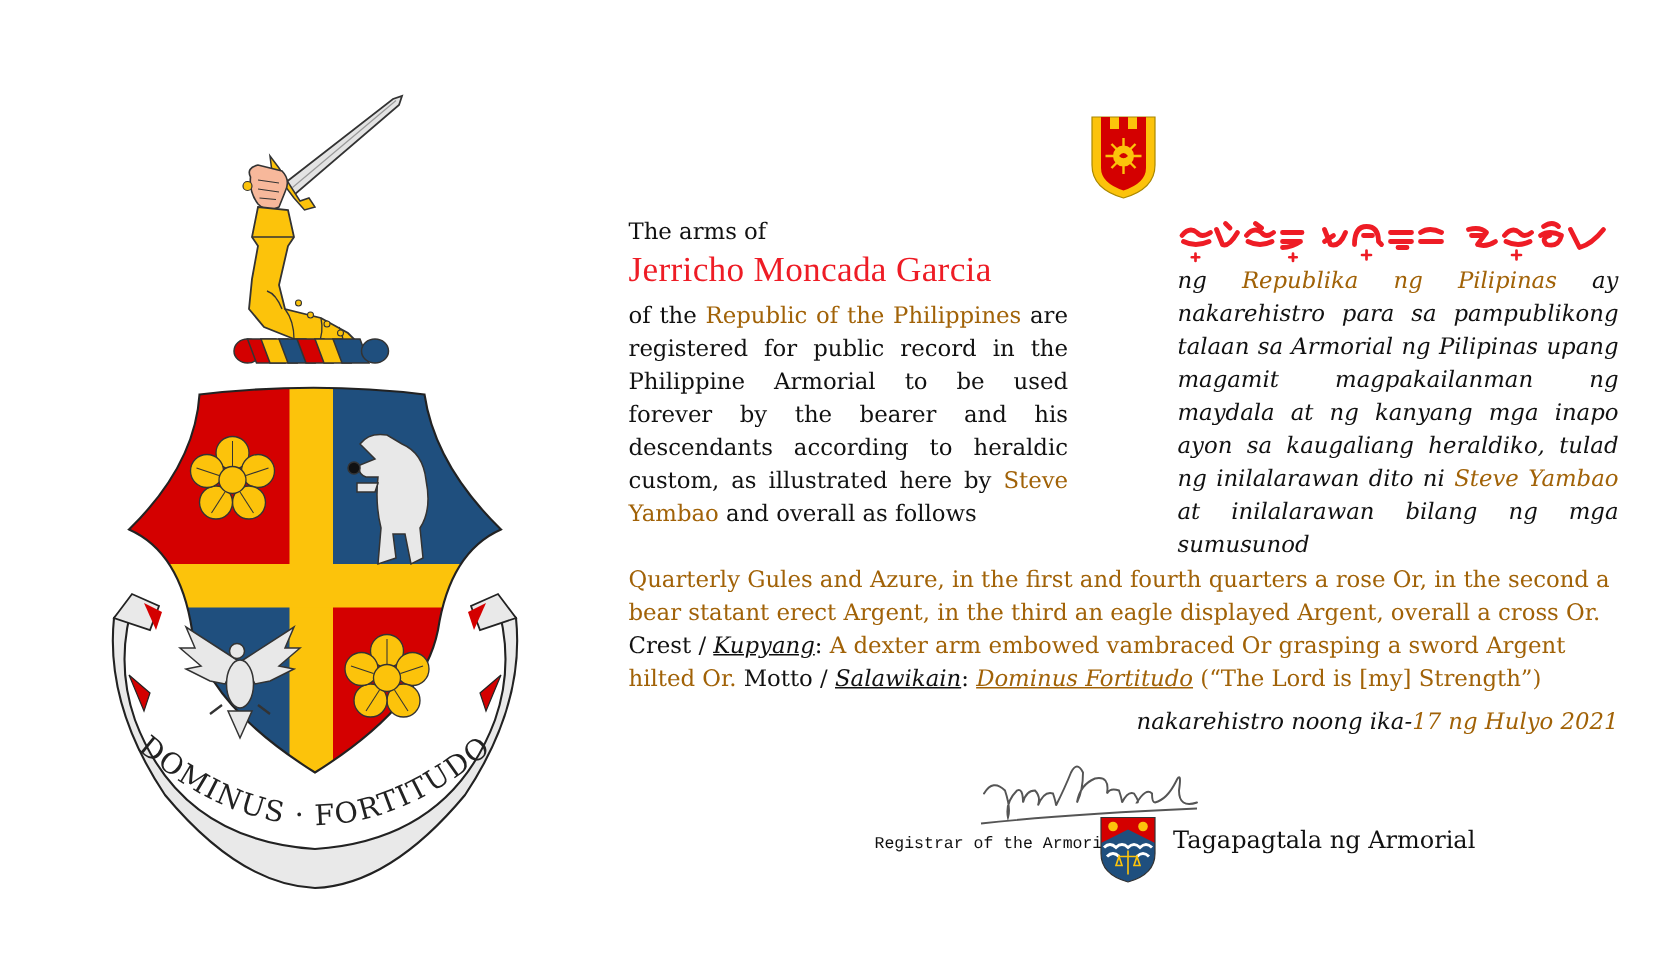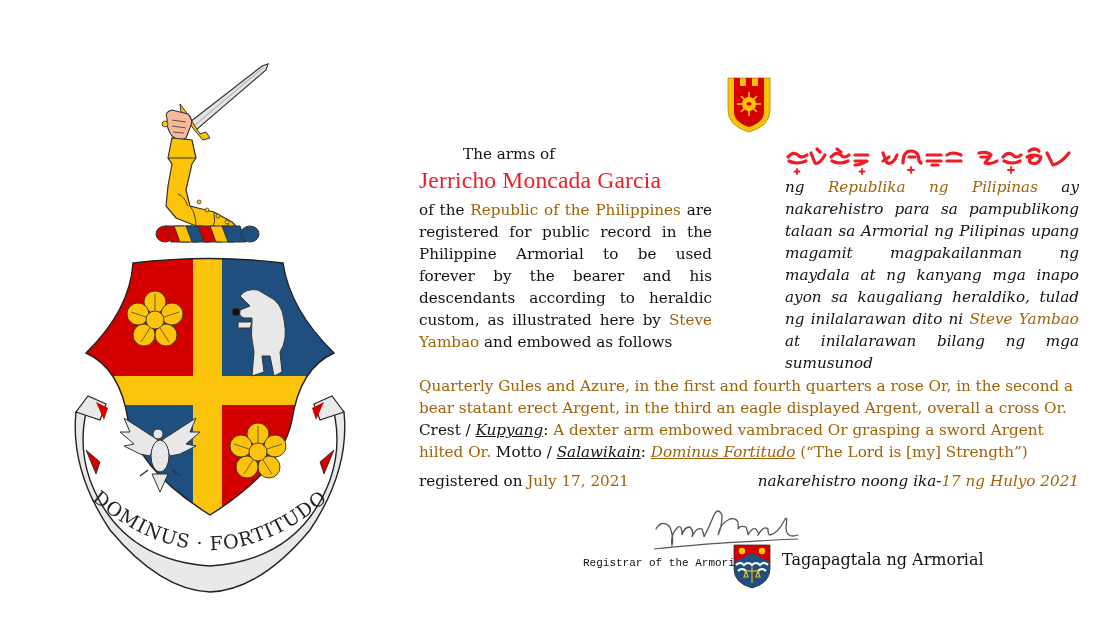--- a/index.html
+++ b/index.html
@@ -12,21 +12,21 @@
   #achievement { left:50px; top:55px; width:320px; height:540px; }
 
   
   #top-emblem { left:726px; top:76px; width:46px; height:58px; }
 
   
   .col { font-size:15.2px; line-height:22px; }
   #left-col { left:419px; top:143px; width:293px; }
   #right-col { left:785px; top:143px; width:294px; font-style:italic; }
 
-  .lead { height:23px;margin-left:44px; }
+  .lead { height:23px; }
   #left-col .lead { text-align:left; }
   #right-col .lead { text-align:right; }
 
   .name { font-size:21.5px; line-height:28px; height:33px; color:#ee1c25; font-weight:normal;
           font-family:"Liberation Serif","DejaVu Serif",serif; letter-spacing:0.2px; }
   #left-col .name { font-size:23.5px; }
   .baybayin-wrap { height:33px; text-align:right; }
   .justify { text-align:justify; text-align-last:left; }
 
   #blazon { left:419px; top:375px; width:660px; font-size:15.2px; line-height:22px; }
@@ -180,21 +180,21 @@
       <line x1="15" y1="20" x2="31" y2="36"></line>
         <line x1="31" y1="20" x2="15" y2="36"></line>
     </g>
     <path d="M20,28 Q23,24 26,28 Q23,31 20,28" fill="#d40000"></path>
   </svg>
 </div>
 
 <div id="left-col" class="abs col">
   <div class="lead">The arms of</div>
   <div class="name">Jerricho Moncada Garcia</div>
-  <div class="justify"><span>of the </span><span class="red">Republic of the Philippines</span><span> are registered for public record in the Philippine Armorial to be used forever by the bearer and his descendants according to heraldic custom, as illustrated here by </span><span class="red">Steve Yambao</span><span> and embowed as follows</span></div>
+  <div class="justify"><span>of the </span><span class="red">Republic of the Philippines</span><span> are registered for public record in the Philippine Armorial to be used forever by the bearer and his descendants according to heraldic custom, as illustrated here by </span><span class="red">Steve Yambao</span><span> and overall as follows</span></div>
 </div>
 
 <div id="right-col" class="abs col">
   <div class="baybayin-wrap" title="ᜑᜒᜇᜒᜃᜓ ᜋᜓᜈ᜔ᜃᜇ ᜄᜇ᜔ᜐᜒᜌ">
     <svg width="294" height="33" viewBox="0 0 294 33">
       <g fill="none" stroke="#ee1c25" stroke-width="3.2" stroke-linecap="round" stroke-linejoin="round">
 
         <path d="M3,14 Q8,8 13,12 Q16,16 22,12 M4,18 Q12,22 21,18"></path>
           <path d="M12,26 v5 M9.5,28.5 h5" stroke-width="1.8"></path>
         <path d="M26,10 L30,20 Q34,22 40,12 M32,6 L35,9"></path>
@@ -215,21 +215,20 @@
         <path d="M262,10 L268,22 Q276,20 284,10"></path>
       </g>
     </svg>
   </div>
   <div class="justify"><span>ng </span><span class="red">Republika ng Pilipinas</span><span> ay nakarehistro para sa pampublikong talaan sa Armorial ng Pilipinas upang magamit magpakailanman ng maydala at ng kanyang mga inapo ayon sa kaugaliang heraldiko, tulad ng inilalarawan dito ni </span><span class="red">Steve Yambao</span><span> at inilalarawan bilang ng mga sumusunod</span></div>
 </div>
 
 <div id="blazon" class="abs"><span class="red">Quarterly Gules and Azure, in the first and fourth quarters a rose Or, in the second a bear statant erect Argent, in the third an eagle displayed Argent, overall a cross Or.</span><span> Crest / </span><span class="it">Kupyang</span><span>:</span><span class="red"> A dexter arm embowed vambraced Or grasping a sword Argent hilted Or.</span><span> Motto / </span><span class="it">Salawikain</span><span>:</span> <span class="red it">Dominus Fortitudo</span><span class="red"> (“The Lord is [my] Strength”)</span></div>
 
 <div id="dates-left" class="abs">
-  <div><span>registered on </span><span class="red">July 17, 2021</span></div>
 </div>
 <div id="dates-right" class="abs">
   <div><span>nakarehistro noong ika-</span><span class="red">17 ng Hulyo 2021</span></div>
 </div>
 
 <div id="signature" class="abs">
   <svg width="155" height="55" viewBox="0 0 155 55">
     <path d="M8,24 Q14,14 22,22 Q26,34 24,40 Q22,30 30,22 Q34,20 34,30 Q36,22 42,22 Q46,26 44,32 Q48,22 54,24 Q56,30 56,32 Q62,20 66,10 Q70,2 74,10 Q74,22 70,30 Q72,18 82,14 Q92,12 90,24 Q92,20 98,22 Q100,28 100,30 Q104,22 108,24 Q112,30 110,30 Q116,20 120,24 Q120,30 122,30 Q130,28 136,16 Q140,8 138,22 Q138,34 150,30" fill="none" stroke="#555" stroke-width="1.3" stroke-linecap="round"></path>
     <path d="M6,44 Q60,38 150,34" fill="none" stroke="#555" stroke-width="1.2"></path>
   </svg>

